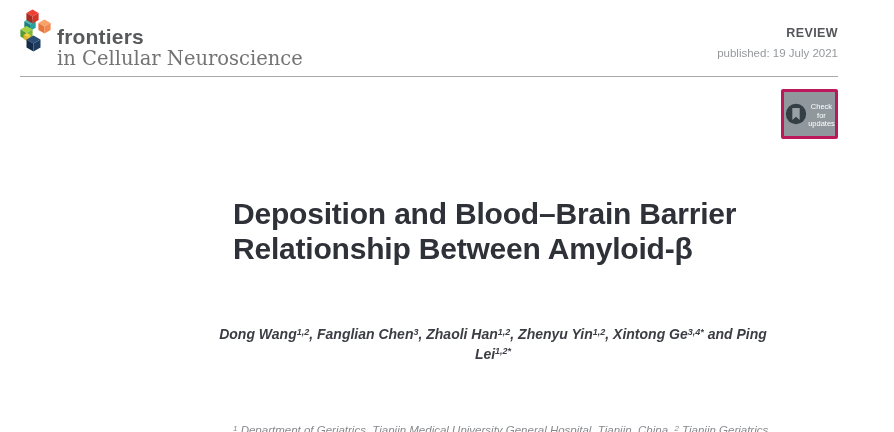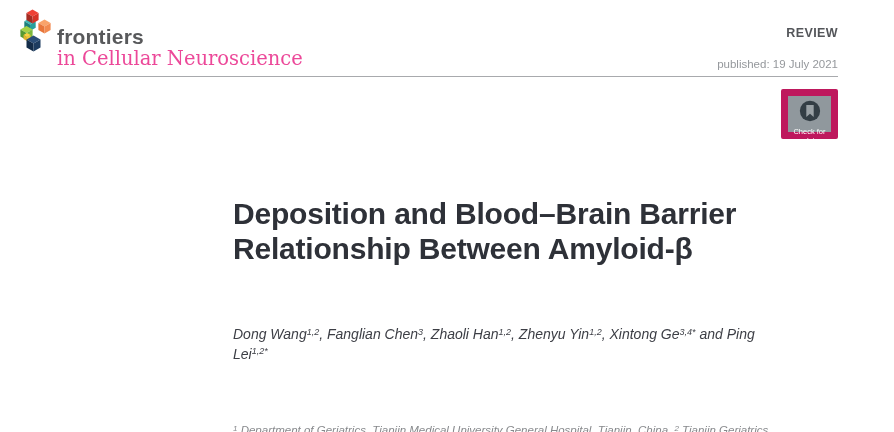--- a/index.html
+++ b/index.html
@@ -14,61 +14,62 @@
 
   
   .logo-icon { position: absolute; left: 15px; top: 8px; }
   .brand { position: absolute; left: 57px; top: 26px; }
   .brand-name {
     font-size: 21px; font-weight: bold; color: #58595b;
     letter-spacing: 0.2px; line-height: 22px;
   }
   .brand-journal {
     font-family: "DejaVu Serif", serif;
-    font-size: 19.5px; color: #ec4899; line-height: 22px;
+    font-size: 19.5px; color: #737373; line-height: 22px;
   }
 
   .header-meta { position: absolute; right: 56px; top: 26px; text-align: right; }
   .article-type {
     font-size: 12.5px; font-weight: bold; color: #54565a; letter-spacing: 0.4px;
   }
-  .meta-line { font-size: 11.5px; color: #95989c; margin-top: 18px; }
+  .meta-line { font-size: 11.5px; color: #95989c; margin-top: 7px; }
 
   .rule {
     position: absolute; left: 20px; right: 56px; top: 76px;
     height: 1px; background: #a8aaad;
   }
 
   
   .crossmark {
     position: absolute; left: 781px; top: 89px;
     width: 57px; height: 50px;
     background: #90989d;
-    border: 7px solid #be185d;
+    border: 3px solid #be185d;
     border-radius: 2px;
     box-sizing: border-box;
-    display: flex; flex-direction: column; align-items: center;
+    display: flex; flex-direction: row; align-items: center;
     padding-top: 3px;
     cursor: pointer;
   }
   .crossmark-text {
     color: #ffffff; font-size: 7.5px; line-height: 8.5px; text-align: center;
     margin-top: 1px;
   }
 
   
   .title {
     position: absolute; left: 233px; top: 196px; width: 610px;
     font-size: 30px; font-weight: bold; color: #2e3138;
     line-height: 35px; letter-spacing: -0.2px;
   }
   .authors {
-    position: absolute; left: 233px; top: 326px; width: 548px;
-    font-size: 14px; font-weight: normal; font-style: italic; color: #3c3e45;
+    position: absolute; left: 219px; top: 326px; width: 548px;
+    font-size: 14px; font-weight: bold; font-style: italic; color: #3c3e45;
     line-height: 17.5px;
+    text-align: center;
   }
   .authors sup {
     font-size: 9px; font-style: italic;
     vertical-align: baseline; position: relative; top: -0.45em;
   }
   .affiliations {
     position: absolute; left: 233px; top: 374px; width: 580px;
     font-size: 11.5px; font-style: italic; color: #87898c;
     line-height: 16.5px;
     margin-top: 48px;

